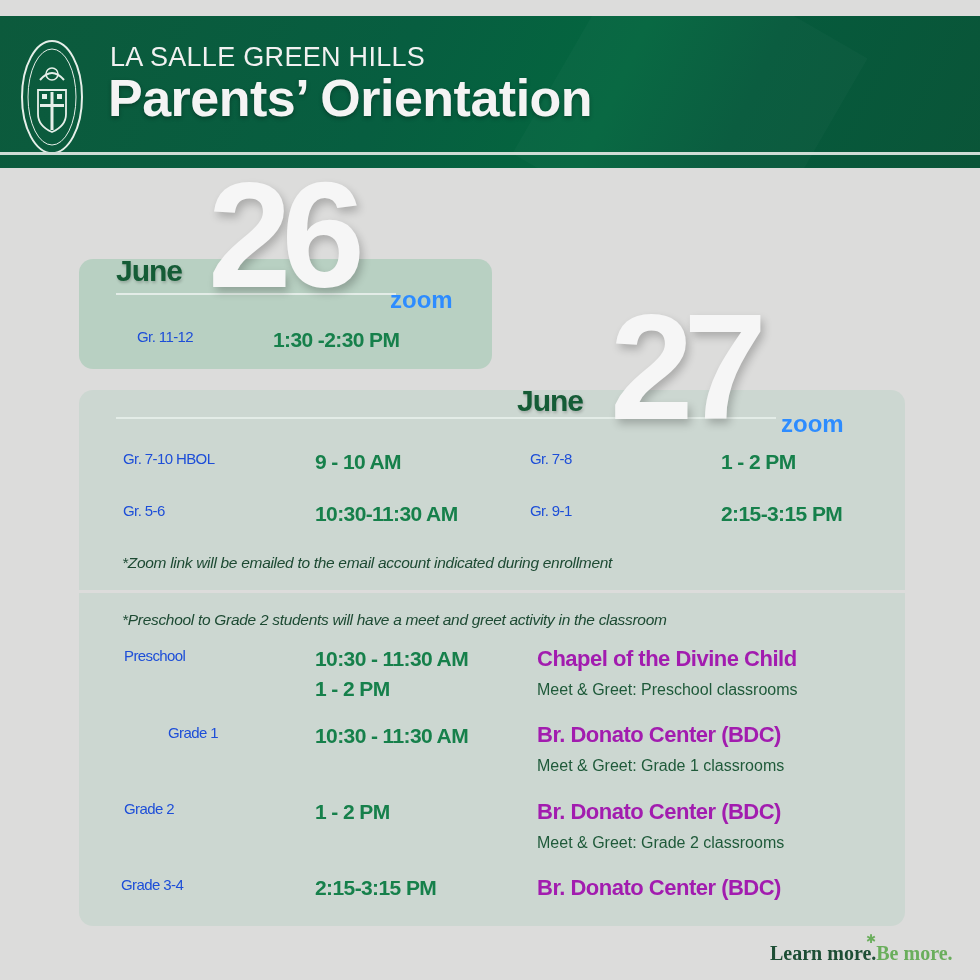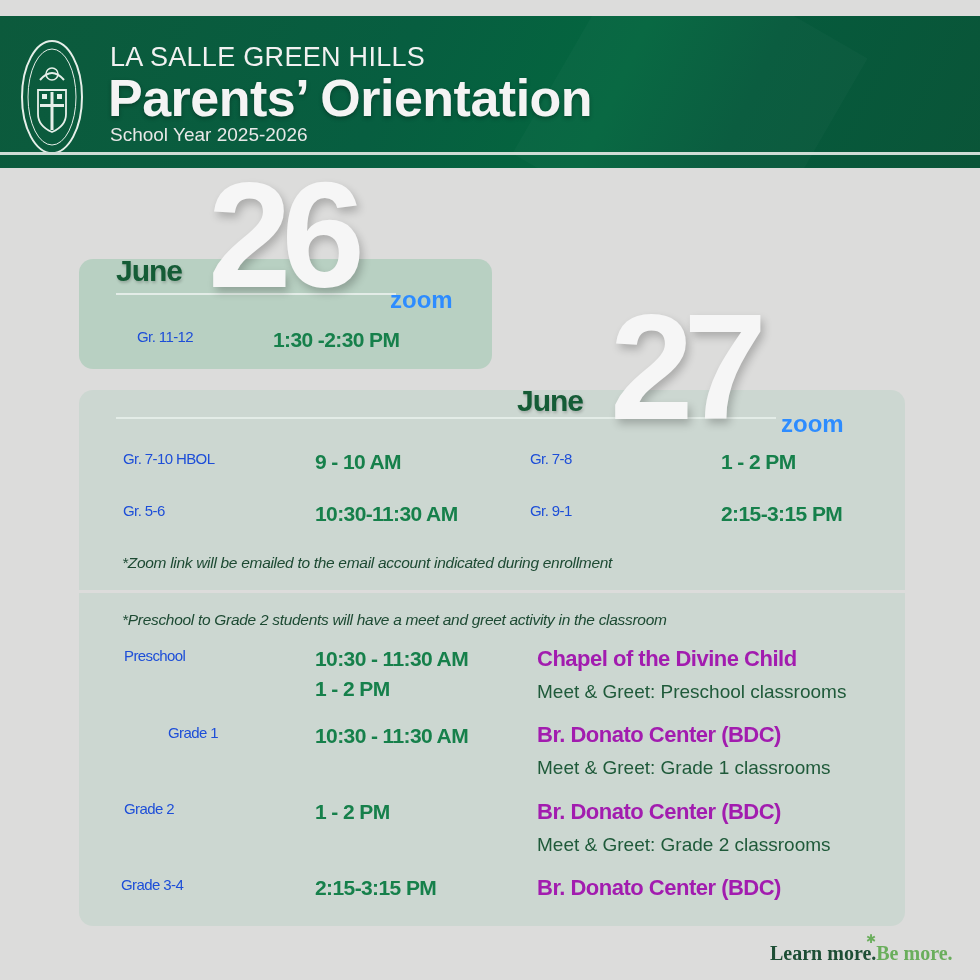--- a/index.html
+++ b/index.html
@@ -72,21 +72,21 @@
     .grade {
       position: absolute; font-weight: 400; color: #1d4ed8; font-size: 15px; letter-spacing: -0.6px;
     }
     .time {
       position: absolute; font-weight: 700; color: #16804b; font-size: 21px; letter-spacing: -0.6px;
     }
     .venue {
       position: absolute; font-weight: 700; color: #a21caf; font-size: 22px; letter-spacing: -0.5px;
     }
     .mg {
-      position: absolute; color: #1f5a3a; font-size: 19px;
+      position: absolute; color: #1f5a3a; font-size: 16px;
     }
     .note {
       position: absolute; font-style: italic; color: #1d4a33; font-size: 15.5px; letter-spacing: -0.3px;
     }
     .tagline {
       position: absolute; left: 770px; top: 942px; font-family: "Liberation Serif", "DejaVu Serif", serif;
       font-size: 20px; font-weight: 700;
     }
     .tag-a { color: #1d4e35; }
     .tag-b { color: #6aae5c; }
@@ -104,21 +104,20 @@
     <path d="M20 42 Q32 28 44 42" fill="none" stroke="#e6efe9" stroke-width="2"></path>
     <circle cx="32" cy="36" r="6" fill="none" stroke="#e6efe9" stroke-width="1.5"></circle>
     <path d="M18 52 H46 V76 Q46 88 32 94 Q18 88 18 76 Z" fill="none" stroke="#e6efe9" stroke-width="1.8"></path>
     <rect x="30.5" y="54" width="3" height="38" fill="#e6efe9"></rect>
     <rect x="20" y="66" width="24" height="3" fill="#e6efe9"></rect>
     <rect x="22" y="56" width="5" height="5" fill="#e6efe9"></rect>
     <rect x="37" y="56" width="5" height="5" fill="#e6efe9"></rect>
   </svg>
   <div class="school-name">LA SALLE GREEN HILLS</div>
   <div class="page-title">Parents’ Orientation</div>
-  <div class="school-year">School Year 2025-2026</div>
 </div>
 <div class="header-bottom-line"></div>
 
 <div class="panel26"></div>
 <div class="divider" style="left:116px; top:293px; width:280px;"></div>
 <div class="big-num" style="left:208px; top:160px;">26</div>
 <div class="june" style="left:116px; top:254px;">June</div>
 <div class="zoom-logo" style="left:390px; top:286px;">zoom</div>
 <div class="grade" style="left:137px; top:328px;">Gr. 11-12</div>
 <div class="time" style="left:273px; top:328px;">1:30 -2:30 PM</div>

